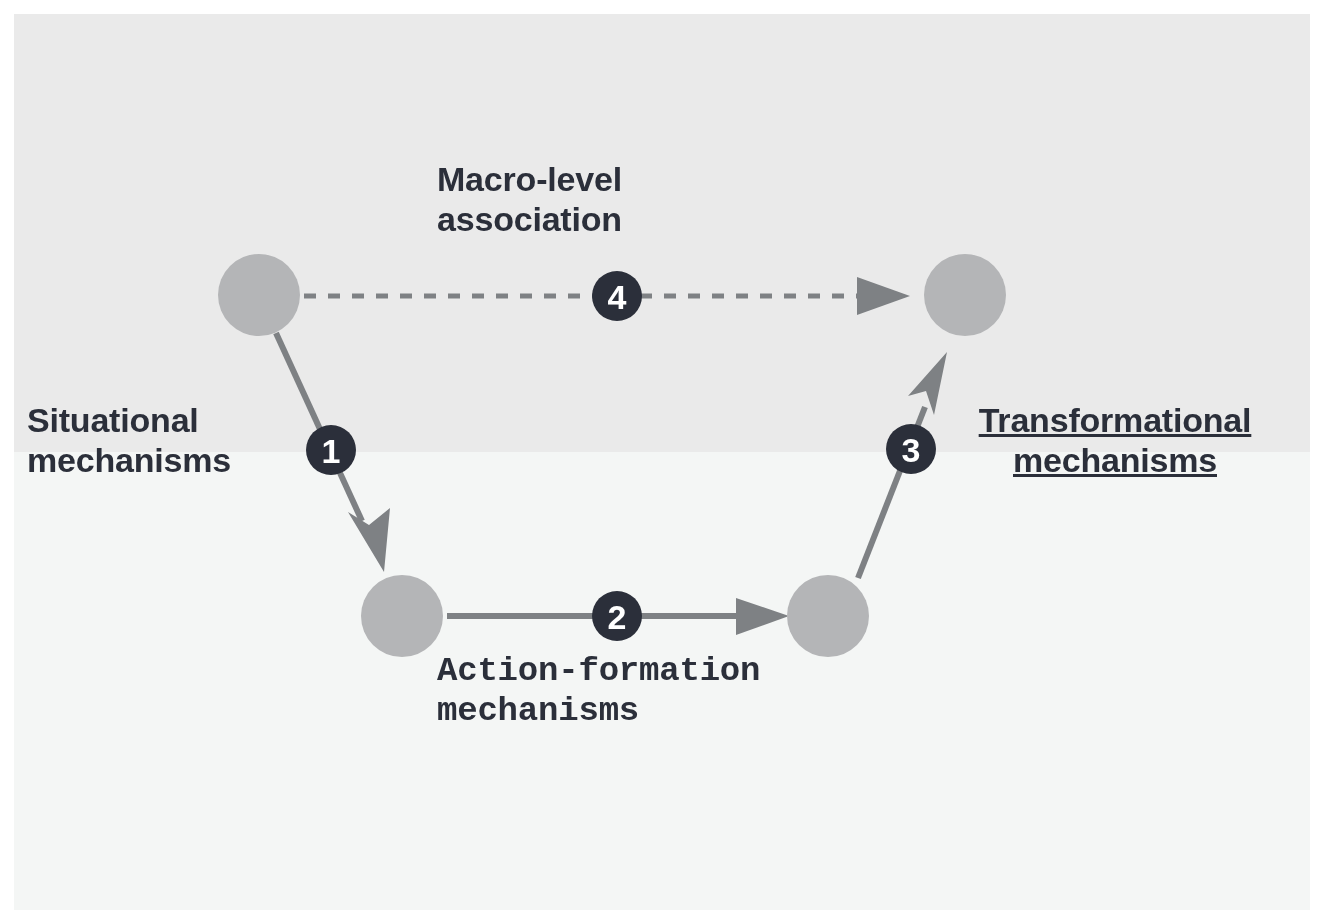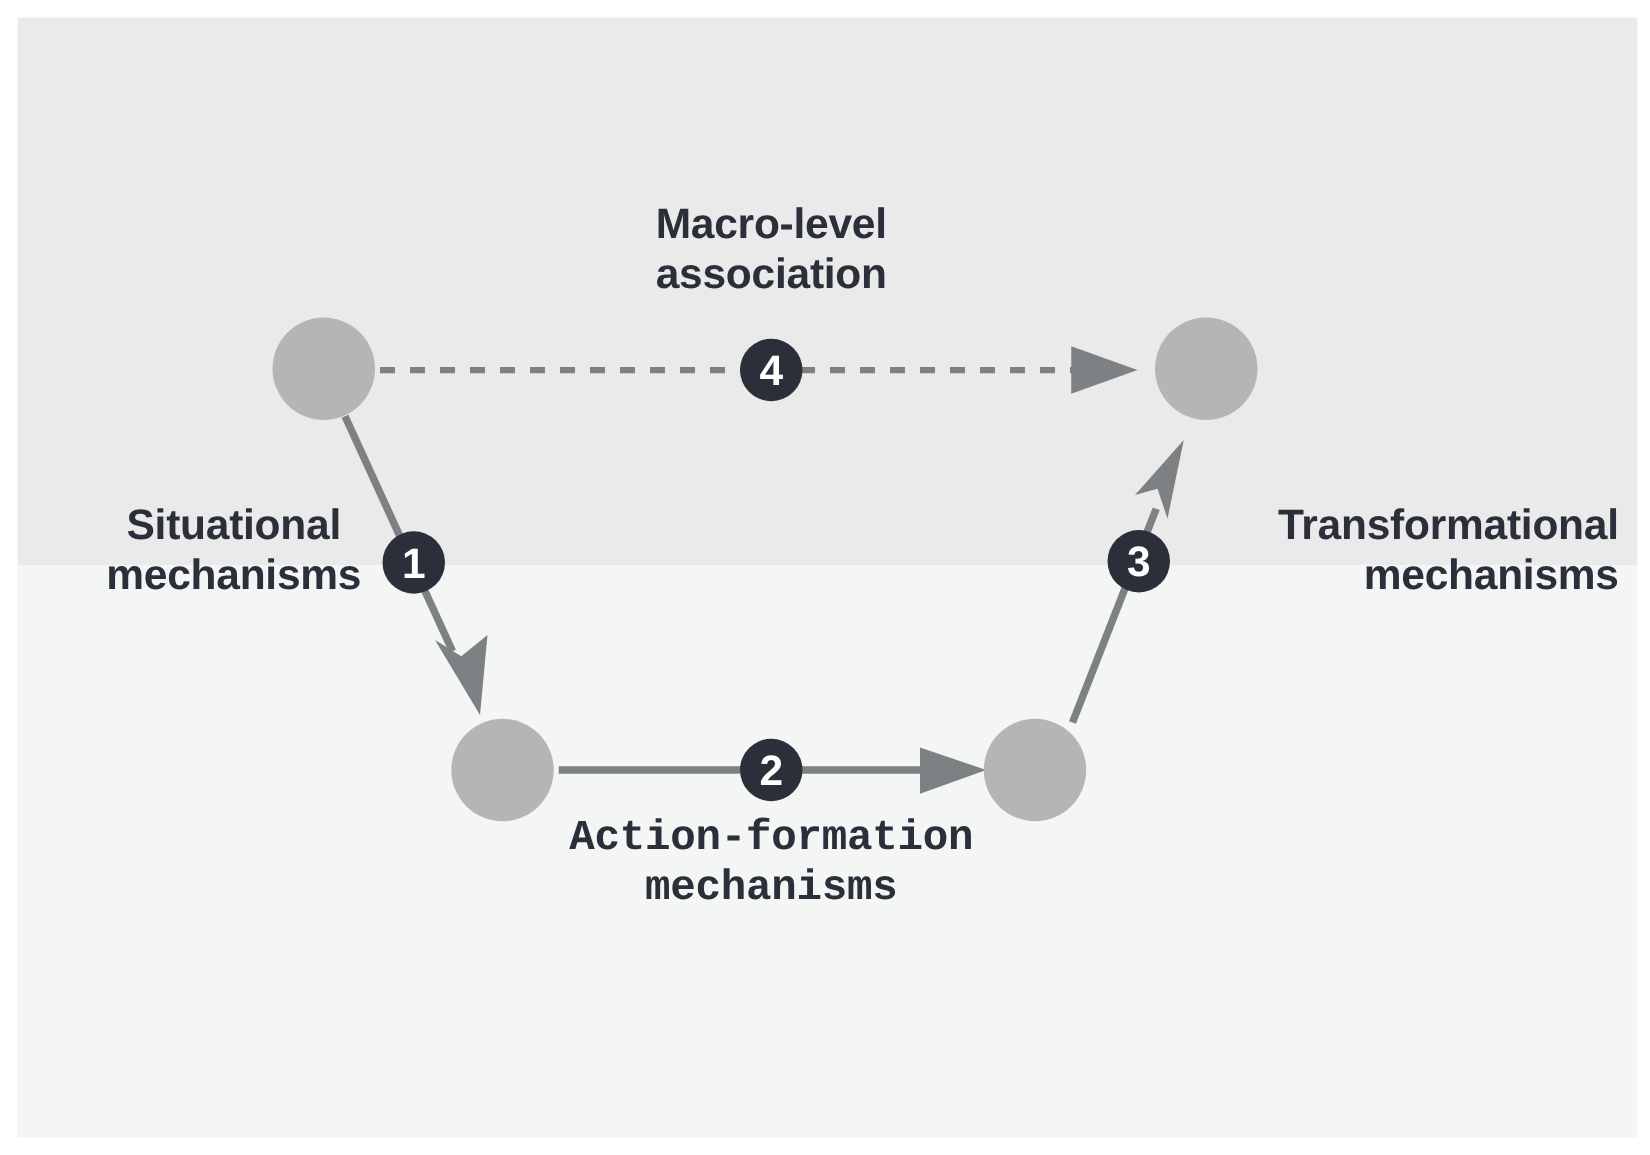--- a/index.html
+++ b/index.html
@@ -77,21 +77,20 @@
     text-anchor: middle;
     dominant-baseline: central;
   }
   .label {
     position: absolute;
     color: #2b2f3a;
     font-family: "Liberation Sans", sans-serif;
     font-size: 34px;
     font-weight: bold;
     line-height: 1.17;
-    text-align: center;
     white-space: pre-line;
     letter-spacing: -0.2px;
   }
   #label-macro {
     left: 437px;
     top: 160px;
     width: 360px;
   }
   #label-situational {
     left: 27px;
@@ -101,21 +100,22 @@
   #label-action {
     left: 437px;
     top: 652px;
     width: 360px;
     font-family: Liberation Mono, monospace;
   }
   #label-transformational {
     left: 935px;
     top: 401px;
     width: 360px;
-    text-align: right;
+    text-align: center;
+    text-decoration: underline;
   }
 </style>
 </head>
 <body>
 
 <div id="canvas">
 
   <div id="diagram-frame">
     <div id="macro-band"></div>
     <div id="micro-band"></div>

